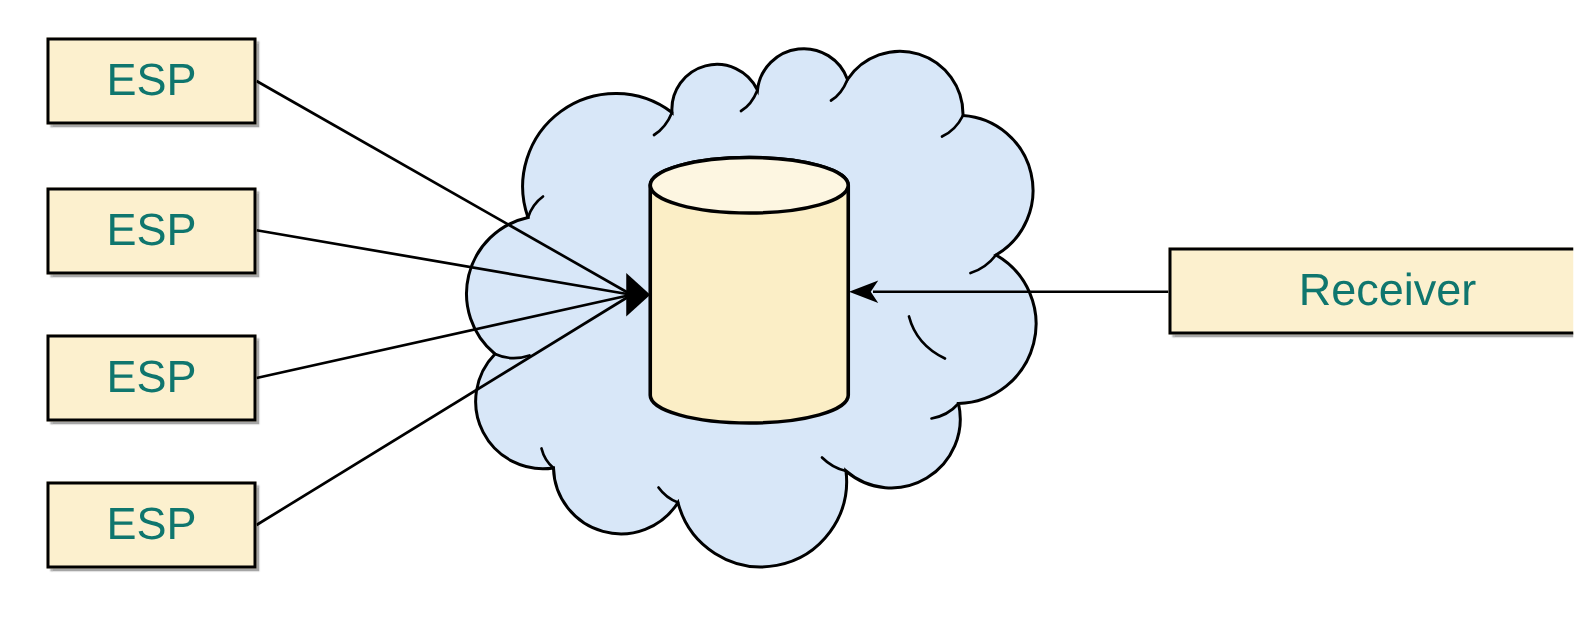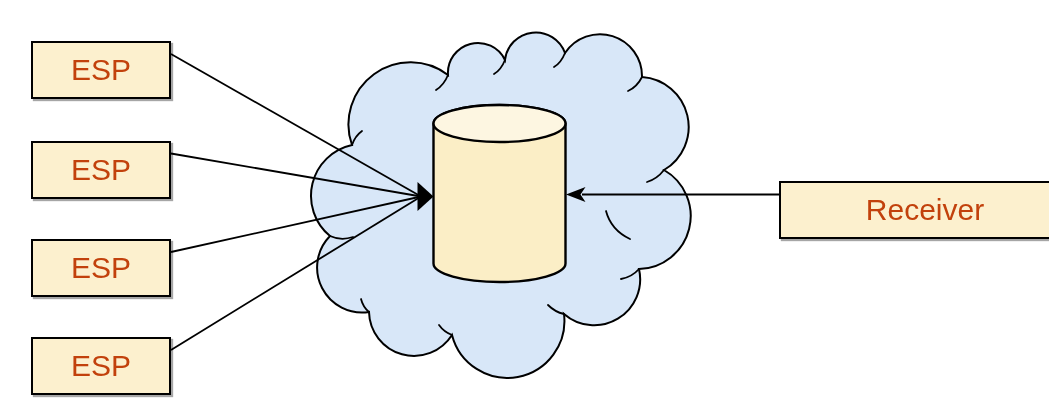--- a/index.html
+++ b/index.html
@@ -23,24 +23,23 @@
   .node {
     position: absolute;
     box-sizing: border-box;
     background: #FCF0CE;
     border: 2px solid #000000;
     box-shadow: 2px 2px 1px rgba(0,0,0,0.35);
     display: flex;
     align-items: center;
     justify-content: center;
     font-size: 30px;
-    color: #c2410c;
+    color: #0f766e;
     z-index: 2;
     line-height: 1;
-    margin-top: 16px;
   }
   .esp-node   { left: 31px; width: 140px; height: 58px; }
   #esp-1 { top: 25px;  }
   #esp-2 { top: 125px; }
   #esp-3 { top: 223px; }
   #esp-4 { top: 321px; }
   #receiver-node { left: 779px; top: 165px; width: 292px; height: 58px; }
 </style>
 </head>
 <body>

